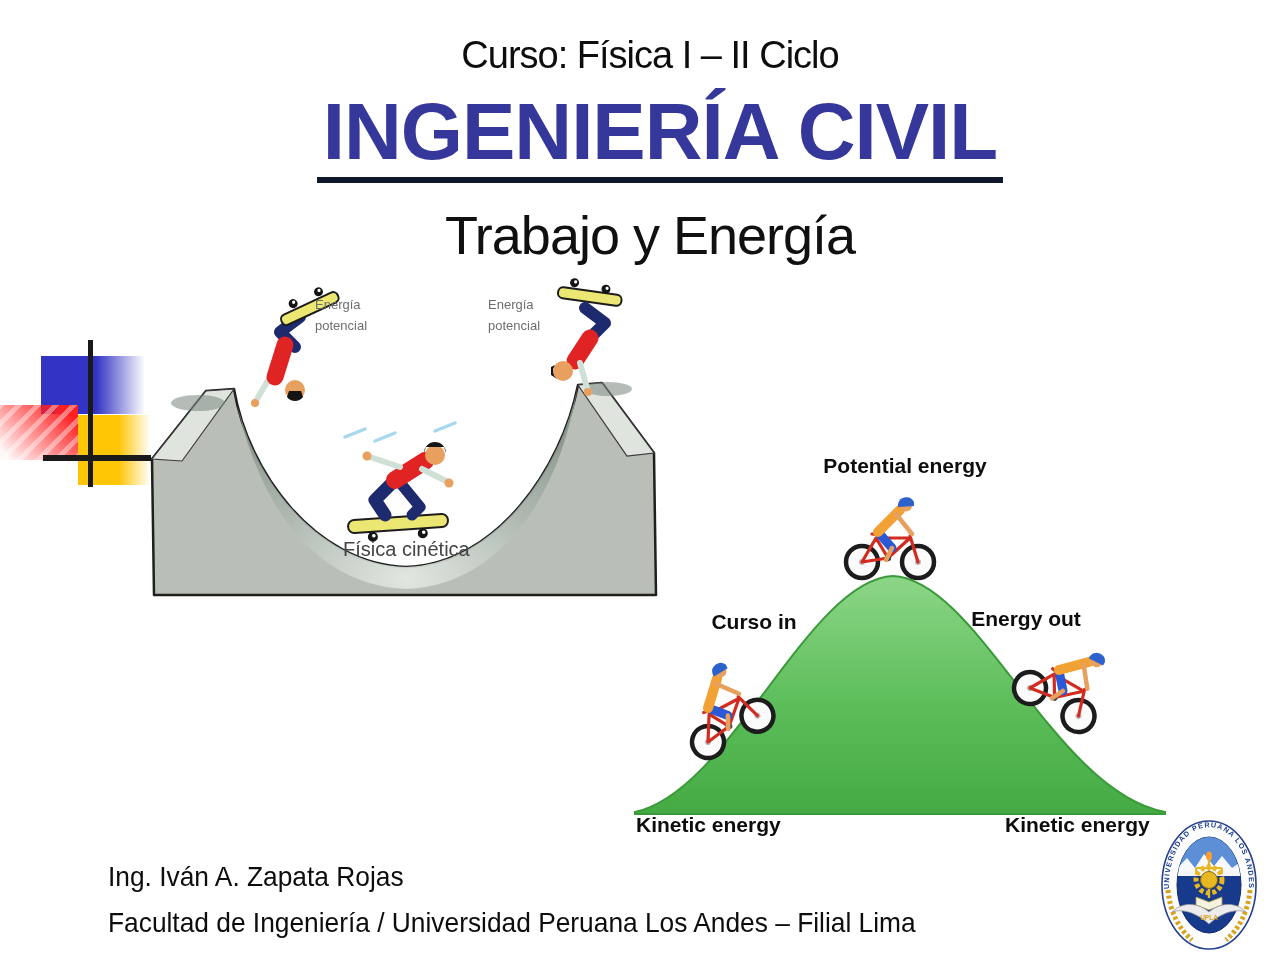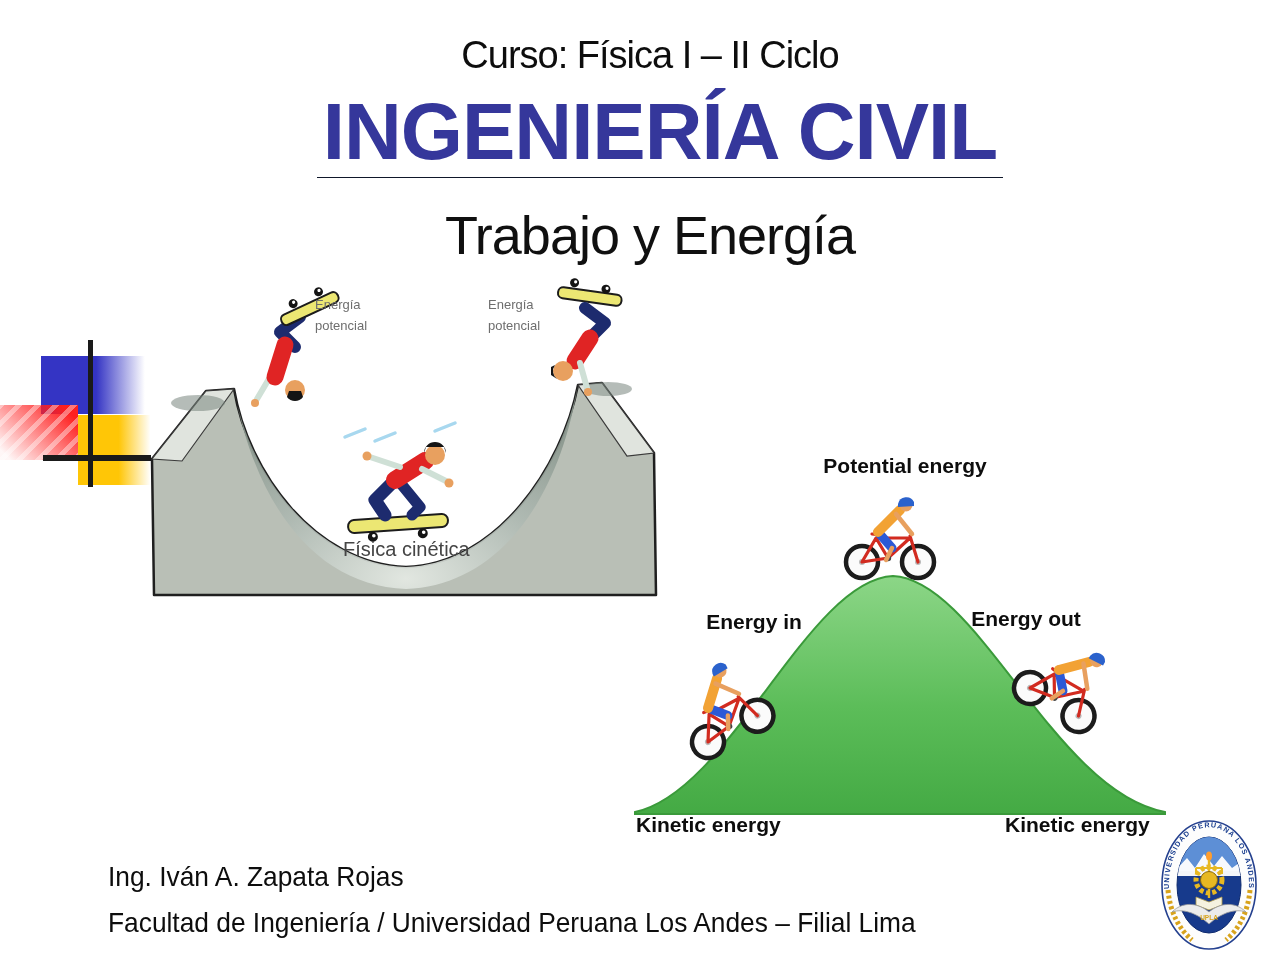--- a/index.html
+++ b/index.html
@@ -4,21 +4,21 @@
 <style>
   html,body{margin:0;padding:0;}
   body{width:1280px;height:960px;background:#ffffff;font-family:"Liberation Sans",sans-serif;}
   .slide{position:relative;width:1280px;height:960px;background:#ffffff;overflow:hidden;}
 
   
   .course-line{position:absolute;top:34px;left:0;width:1300px;text-align:center;
     font-size:38px;letter-spacing:-1px;color:#0d0d0d;}
   .main-title-wrap{position:absolute;top:92px;left:0;width:1320px;text-align:center;}
   .main-title{display:inline-block;font-size:80px;font-weight:bold;letter-spacing:-1px;
-    color:#35379b;line-height:80px;border-bottom:1px solid #0f172a;padding:0 6px 5px 6px;}
+    color:#35379b;line-height:80px;border-bottom:6px solid #0f172a;padding:0 6px 5px 6px;}
   .subtitle{position:absolute;top:204px;left:0;width:1300px;text-align:center;
     font-size:54px;letter-spacing:-1px;color:#101010;}
 
   
   .deco{position:absolute;}
   .deco-blue{left:41px;top:356px;width:106px;height:58px;
     background:linear-gradient(to right,#3434c4 0%,#3434c4 52%,rgba(52,52,196,0) 98%);}
   .deco-red{left:0px;top:405px;width:78px;height:55px;
     background-image:repeating-linear-gradient(315deg,rgba(255,255,255,.40) 0 5px,rgba(255,255,255,0) 5px 13px),
       linear-gradient(225deg,#ff1f1f 12%,rgba(255,31,31,.04) 92%);}
@@ -174,21 +174,21 @@
         <use href="#cyclistDef"></use>
       </g>
       <g transform="translate(78,302) rotate(-28)">
         <use href="#cyclistDef"></use>
       </g>
       <g transform="translate(400,248) rotate(30)">
         <use href="#cyclistDef"></use>
       </g>
     </svg>
     <div class="fig-label hill-label centered" style="left:275px;top:14px;">Potential energy</div>
-    <div class="fig-label hill-label centered" style="left:124px;top:170px;">Energy in</div>
+    <div class="fig-label hill-label centered" style="left:124px;top:170px;">Curso in</div>
     <div class="fig-label hill-label centered" style="left:396px;top:167px;">Energy out</div>
     <div class="fig-label hill-label" style="left:6px;top:373px;">Kinetic energy</div>
     <div class="fig-label hill-label" style="left:375px;top:373px;">Kinetic energy</div>
   </div>
 
   <div class="footer">
     <div class="line1">Ing. Iván A. Zapata Rojas</div>
     <div class="line2">Facultad de Ingeniería / Universidad Peruana Los Andes – Filial Lima</div>
   </div>
 

